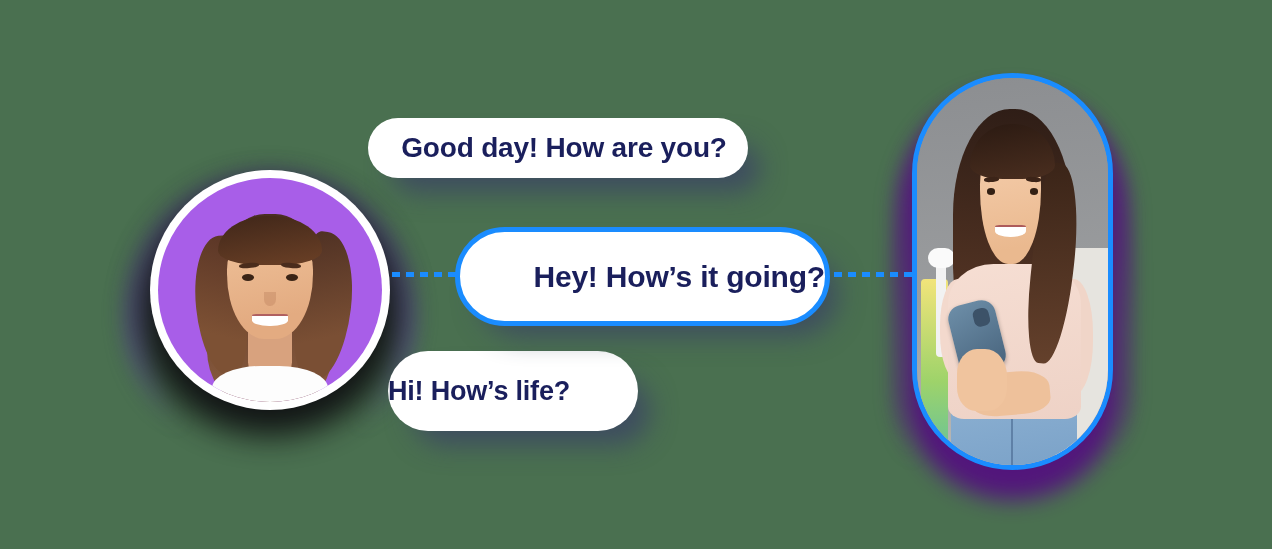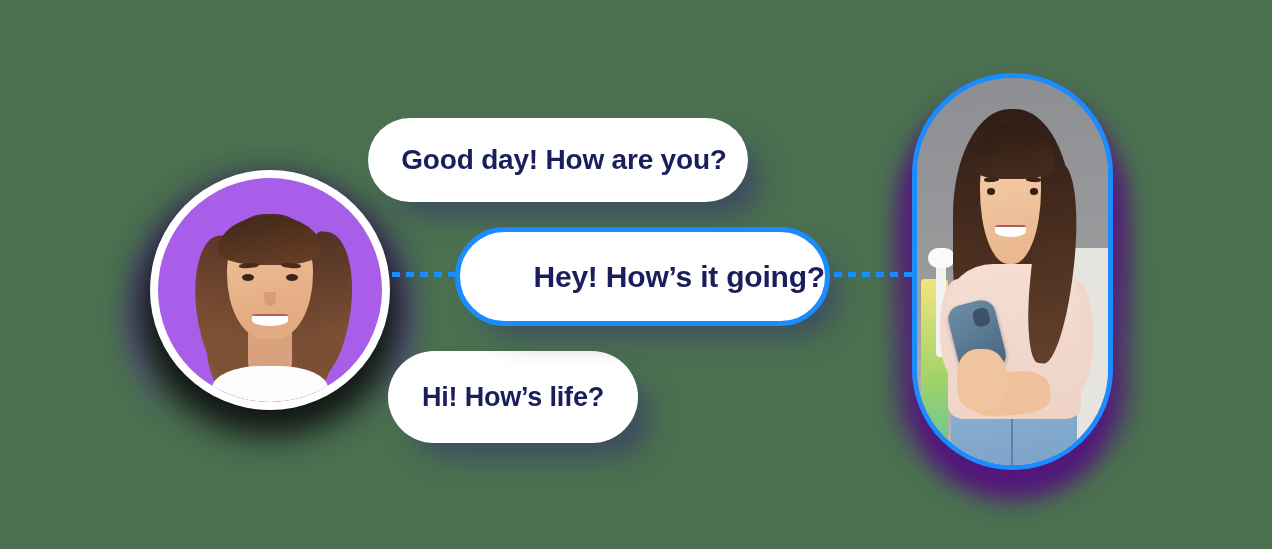--- a/index.html
+++ b/index.html
@@ -190,21 +190,21 @@
     font-weight: 700;
     letter-spacing: -.2px;
     white-space: nowrap;
     box-shadow: 18px 20px 26px -6px rgba(60,72,98,.88);
   }
 
   .bubble-1 {
     left: 368px;
     top: 118px;
     width: 380px;
-    height: 84px;
+    height: 60px;
     padding-left: 12px;
     justify-content: center;
     font-size: 28px;
   }
 
   .bubble-2 {
     left: 455px;
     top: 227px;
     width: 375px;
     height: 99px;
@@ -212,22 +212,21 @@
     border: 5px solid #1a8cff;
     font-size: 30px;
     box-shadow: 16px 18px 26px -8px rgba(60,72,98,.85);
     z-index: 6;
   }
 
   .bubble-3 {
     left: 388px;
     top: 351px;
     width: 250px;
-    height: 92px;
-    justify-content: center;
+    height: 80px;
     font-size: 27px;
   }
 
   
   .dots {
     position: absolute;
     height: 5px;
     z-index: 7;
     background-image: linear-gradient(to right, #1a8cff 0 8px, rgba(0,0,0,0) 8px 14px);
     background-size: 14px 5px;

